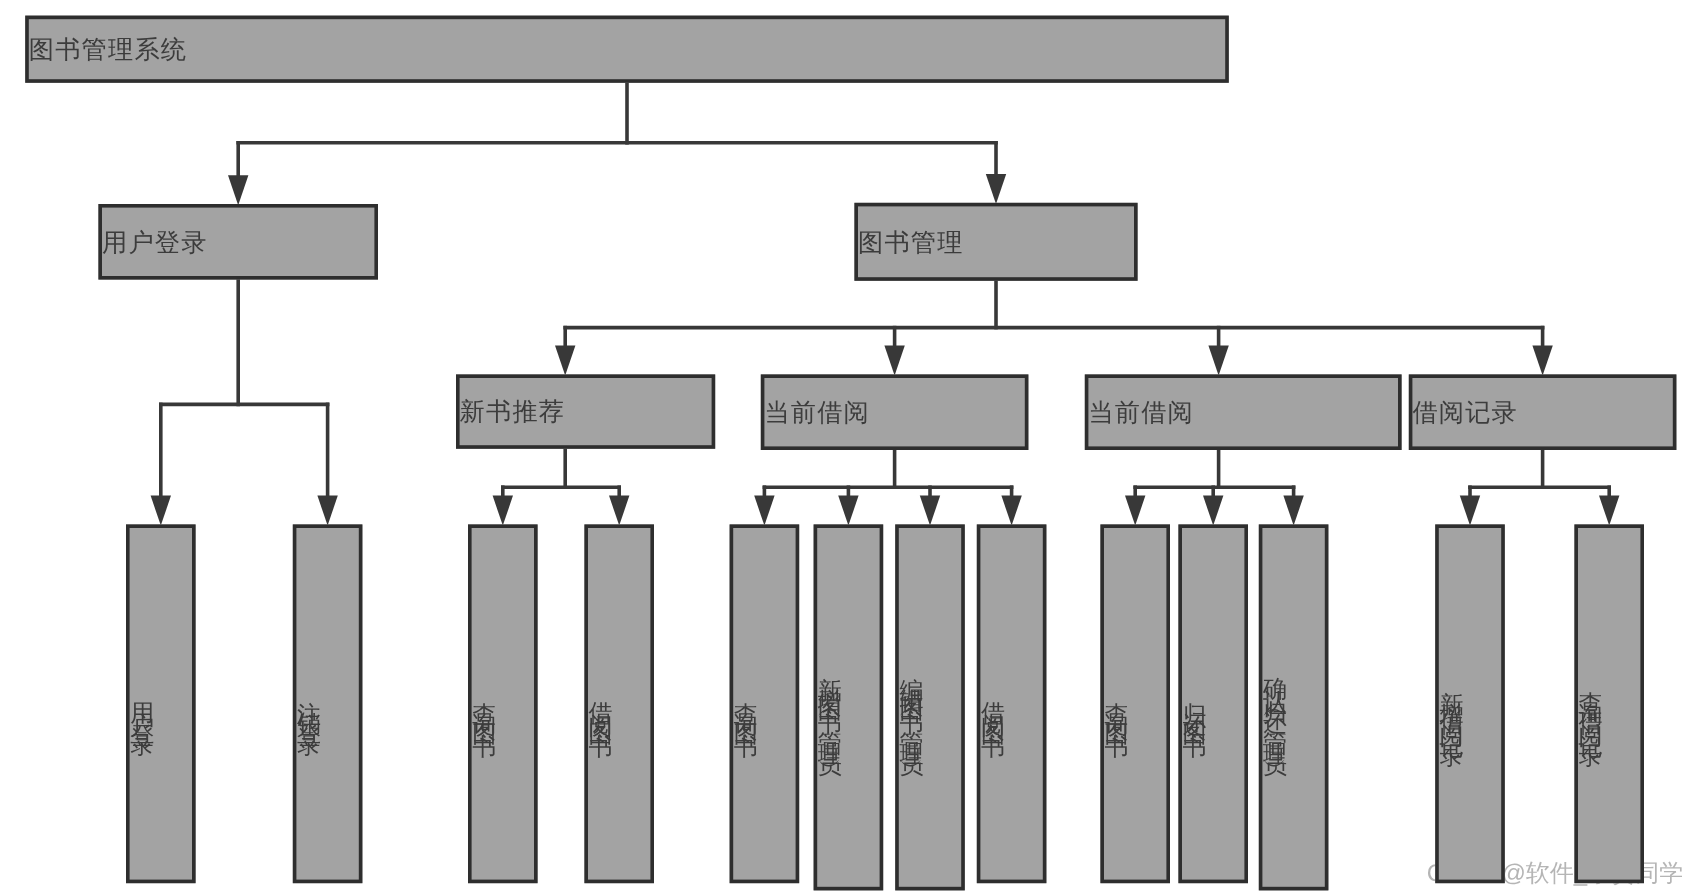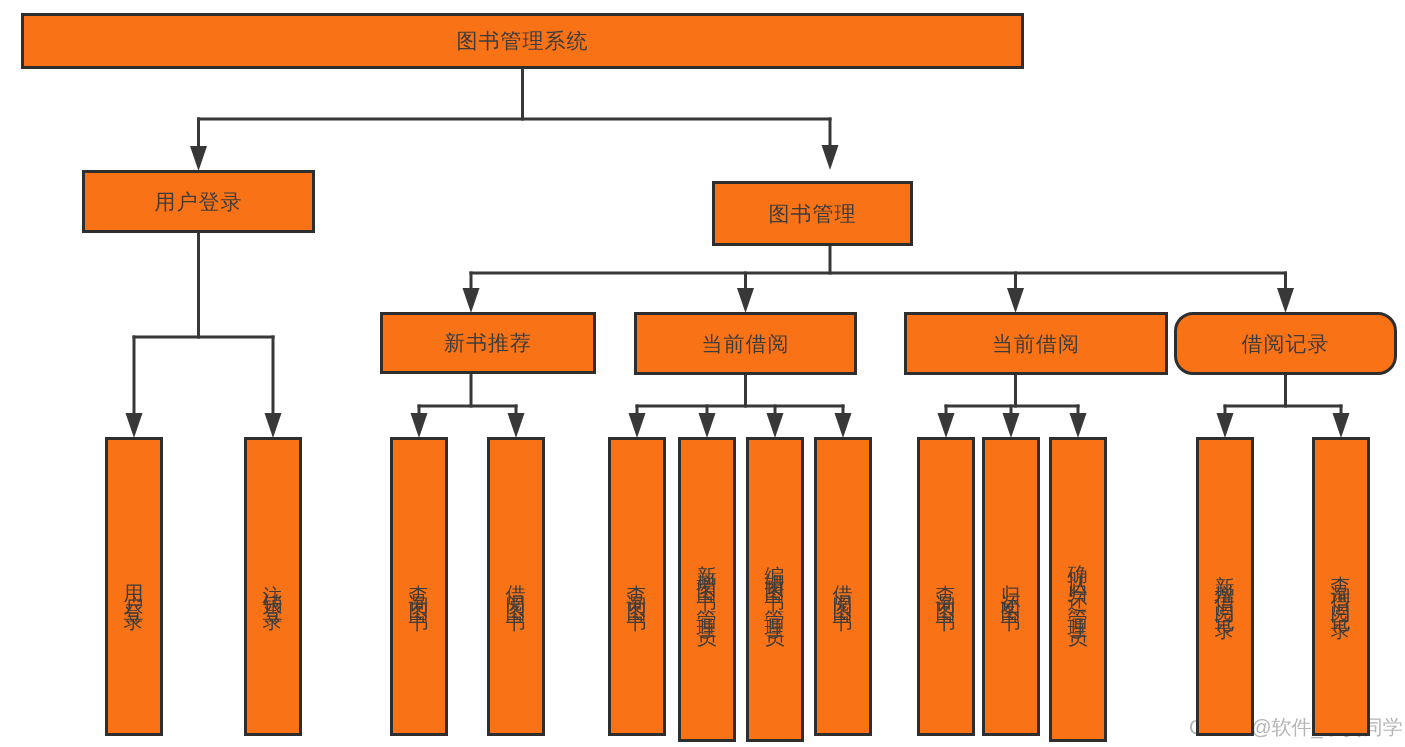--- a/index.html
+++ b/index.html
@@ -6,24 +6,24 @@
   body{
     width:1405px;height:747px;
     background:#ffffff;
     font-family:"Liberation Sans","DejaVu Sans",sans-serif;
     position:relative;overflow:hidden;
   }
   .canvas{position:absolute;left:0;top:0;width:1405px;height:747px;}
   svg.connectors{position:absolute;left:0;top:0;pointer-events:none;}
   .node{
     position:absolute;
-    background:#f97316;
+    background:#a3a3a3;
     border:3px solid #2e2e2e;
     box-sizing:border-box;
-    display:flex;align-items:center;justify-content:center;
+    display:flex;align-items:center;
     color:#3c3c3c;
   }
   .node.horizontal .label{
     font-size:21px;
     letter-spacing:1px;
     white-space:nowrap;
   }
   .node.vertical .label{
     writing-mode:vertical-rl;
     font-size:20px;
@@ -96,33 +96,33 @@
       <path d="M 1332.5 413 L 1349.5 413 L 1341 438 Z" fill="#383838"></path>
     </svg>
 
   <div class="watermark" style="left: 1189px; top: 714px; color: rgb(181, 181, 181);">CSDN @软件_小贺同学</div>
 <div class="node horizontal" style="left: 21px; top: 13px; width: 1003px; height: 56px;">
       <span class="label">图书管理系统</span>
     </div>
     <div class="node horizontal" style="left: 82px; top: 170px; width: 233px; height: 63px;">
       <span class="label">用户登录</span>
     </div>
-    <div class="node horizontal" style="left: 712px; top: 169px; width: 201px; height: 65px; margin-top: 12px;">
+    <div class="node horizontal" style="left: 712px; top: 169px; width: 236px; height: 65px;">
       <span class="label">图书管理</span>
     </div>
     <div class="node horizontal" style="left: 380px; top: 312px; width: 216px; height: 62px;">
       <span class="label">新书推荐</span>
     </div>
     <div class="node horizontal" style="left: 634px; top: 312px; width: 223px; height: 63px;">
       <span class="label">当前借阅</span>
     </div>
     <div class="node horizontal" style="left: 904px; top: 312px; width: 264px; height: 63px;">
       <span class="label">当前借阅</span>
     </div>
-    <div class="node horizontal" style="left: 1174px; top: 312px; width: 223px; height: 63px; border-radius: 19px;">
+    <div class="node horizontal" style="left: 1174px; top: 312px; width: 223px; height: 63px;">
       <span class="label">借阅记录</span>
     </div>
     <div class="node vertical" style="left: 105px; top: 437px; width: 58px; height: 299px;">
       <span class="label">用户登录</span>
     </div>
     <div class="node vertical" style="left: 244px; top: 437px; width: 58px; height: 299px;">
       <span class="label">注销登录</span>
     </div>
     <div class="node vertical" style="left: 390px; top: 437px; width: 58px; height: 299px;">
       <span class="label">查询图书</span>

